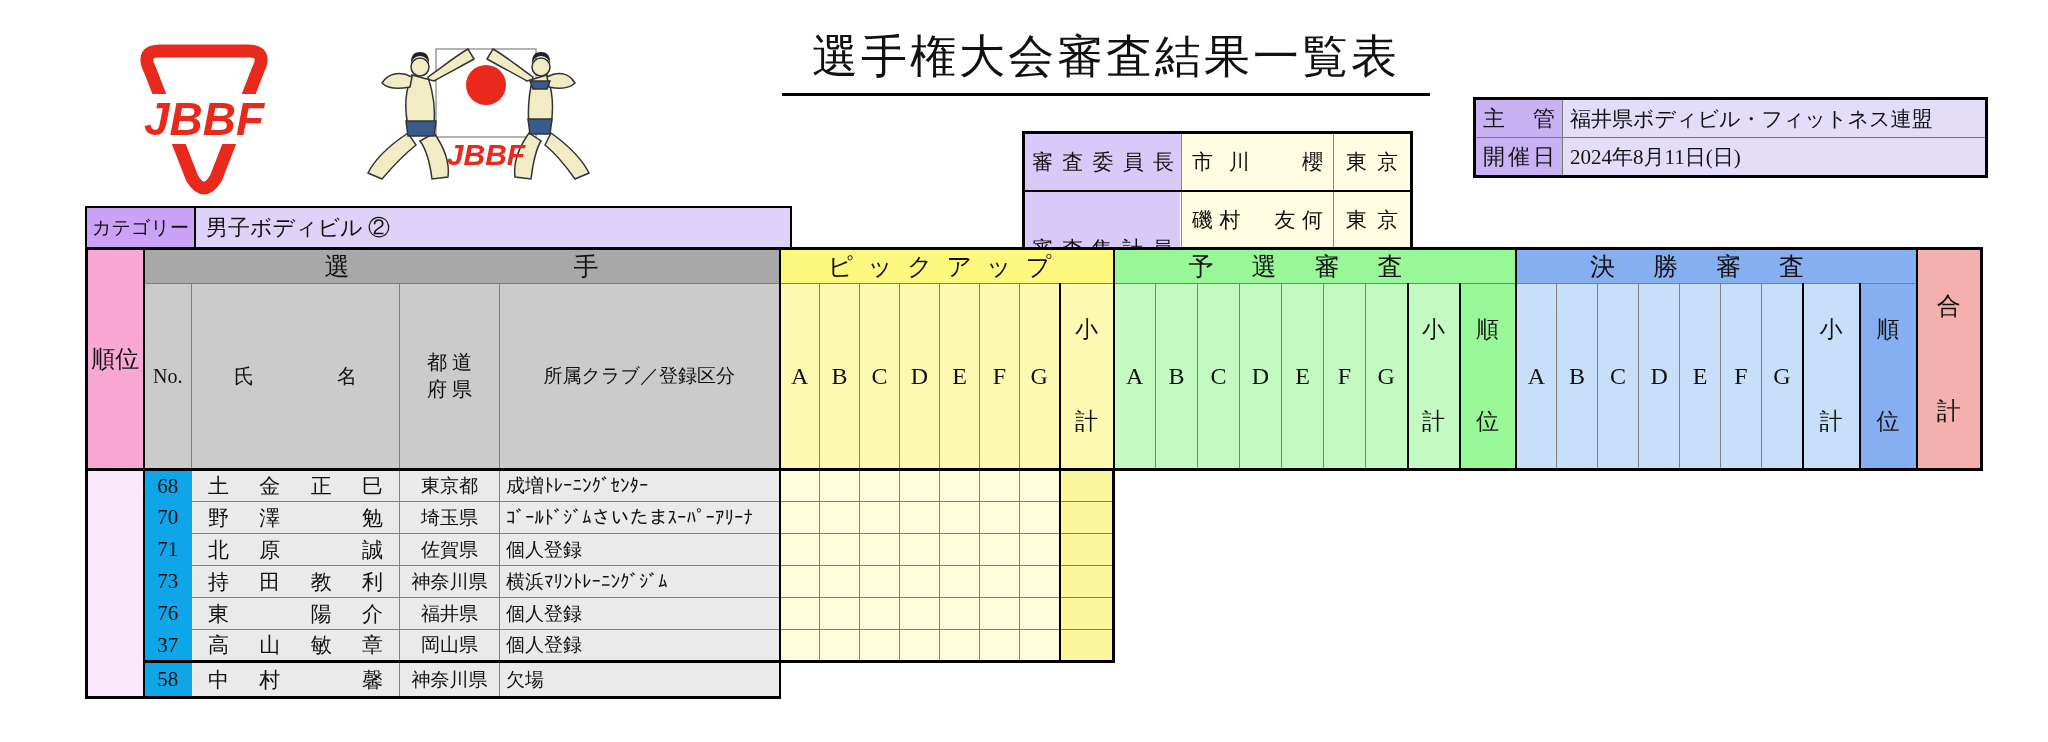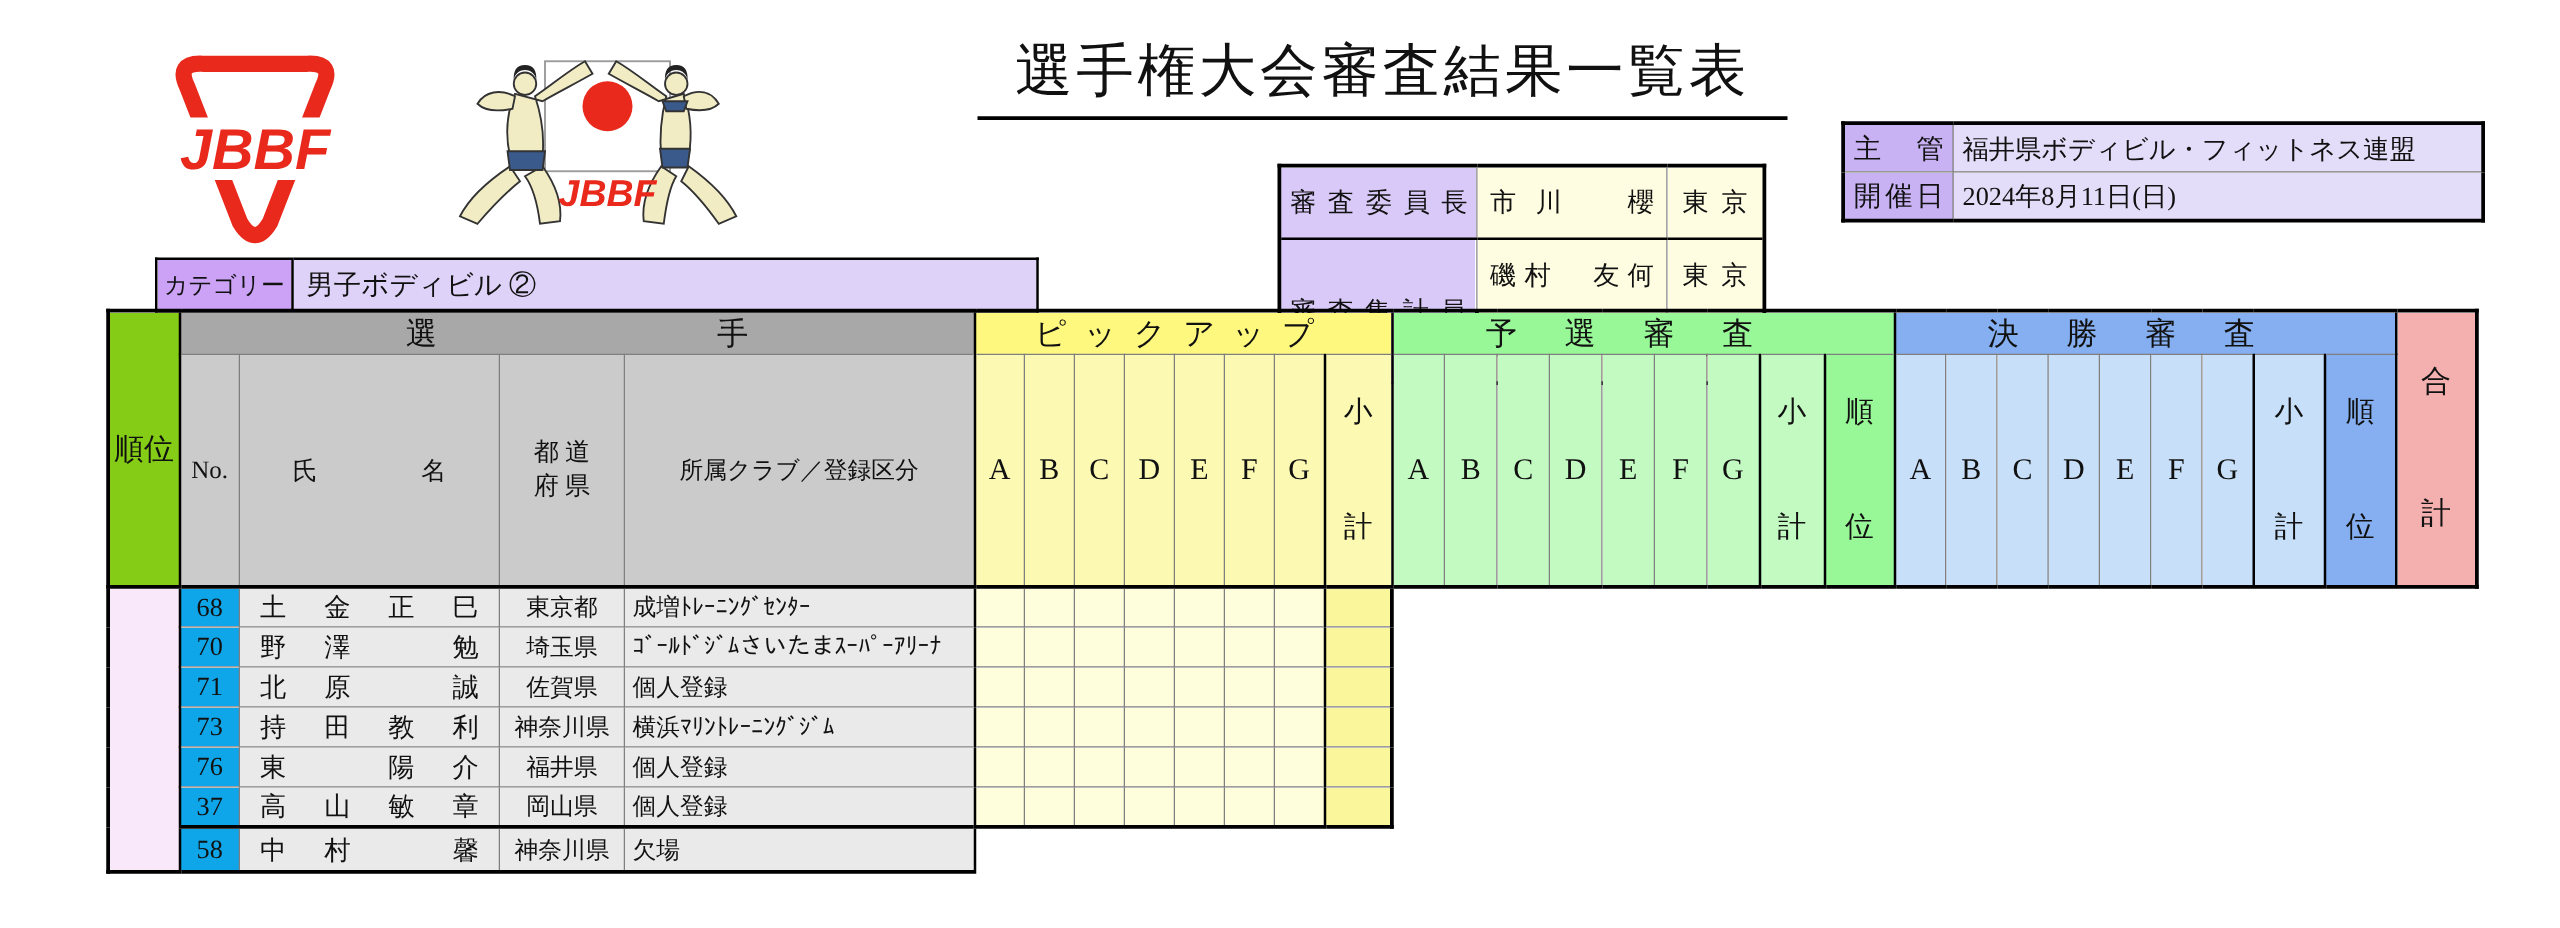--- a/index.html
+++ b/index.html
@@ -36,35 +36,35 @@
   .einfo { left:1473px; top:97px; width:512px; }
   .einfo td { border:1px solid #777; height:37px; }
   .einfo .lab { background:#C9B2F4; text-align:justify; text-align-last:justify; padding:0 7px; font-size:22px; }
   .einfo .val { background:#E4DDF9; text-align:left; padding-left:7px; font-size:21px; white-space:nowrap; }
   .einfo tr:first-child td { border-top:3px solid #000; }
   .einfo tr:last-child td { border-bottom:3px solid #000; }
   .einfo td:first-child { border-left:3px solid #000; }
   .einfo td:last-child { border-right:3px solid #000; }
 
   
-  .cat { left:85px; top:206px; width:707px;margin-left:39px; }
+  .cat { left:85px; top:206px; width:707px; }
   .cat td { border:2px solid #000; height:40px; }
   .cat .lab { background:#CBA2F5; width:107px; font-size:19px; text-align:center; border-right:1px solid #444; }
   .cat .val { background:#DFD2F8; font-size:22px; text-align:left; padding-left:10px; }
 
   
   .main { left:85px; top:247px; width:1895px; }
   .main th,.main td { border:1px solid #7f7f7f; }
   tr.gh { height:30px; }
   tr.sh th { height:173px; }
   tr.data { height:32px; }
   tr.last { height:36px; }
 
   
-  .rankh { background:#84cc16; font-size:24px; text-align:center; }
+  .rankh { background:#f9a8d4; font-size:24px; text-align:center; }
   .athg  { background:#A8A8A8; font-size:25px; text-align:justify; text-align-last:justify; padding:0 180px; }
   .pickg { background:#FEF87E; font-size:25px; text-align:center; letter-spacing:14px; }
   .prelg { background:#98F898; font-size:25px; text-align:center; letter-spacing:38px; }
   .fing  { background:#85AFF0; font-size:25px; text-align:center; letter-spacing:38px; }
   .toth  { background:#F4AFAF; white-space:pre-line; line-height:105px; font-size:24px; text-align:center; }
 
   .gsub  { background:#CBCBCB; font-size:20px; text-align:center; }
   .nameh { text-align:justify; text-align-last:justify; padding:0 42px; }
   .prefh { white-space:pre-line; line-height:27px; }
   .clubh { font-size:19px; }

